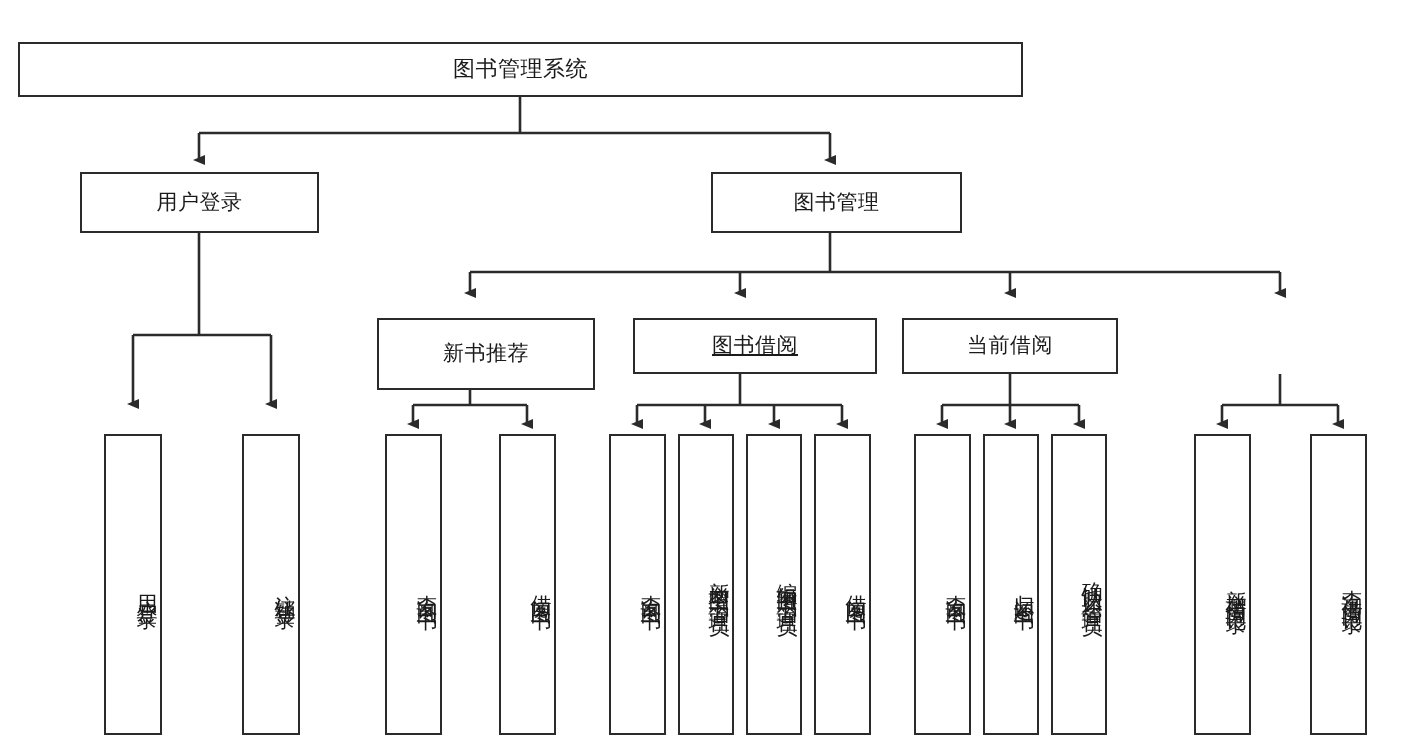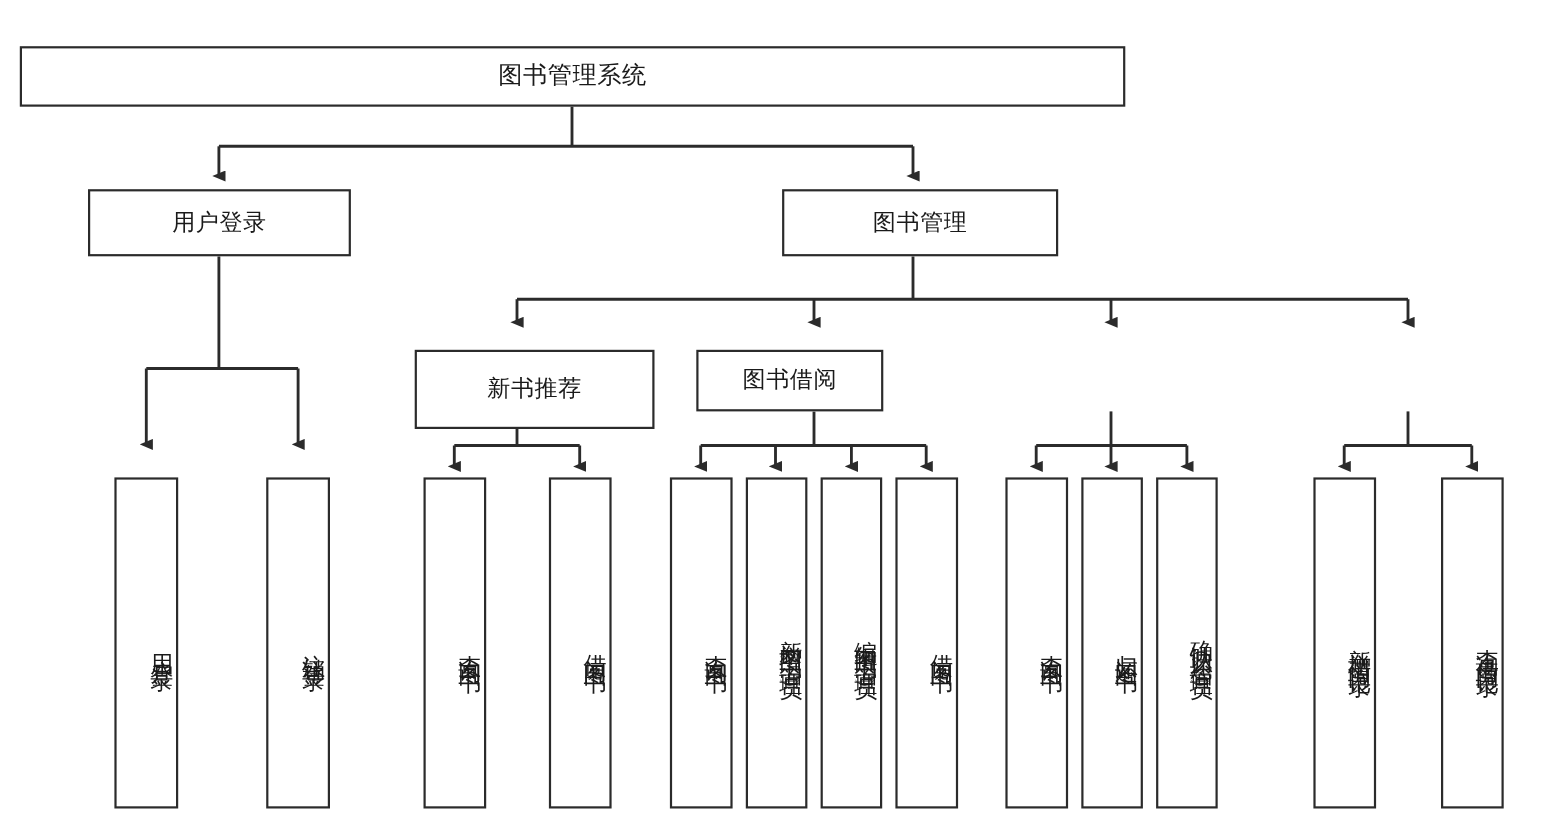--- a/index.html
+++ b/index.html
@@ -129,22 +129,25 @@
   <div class="node node-h" style="left:80px; top:172px; width:239px; height:61px;">
     <span>用户登录</span>
   </div>
   <div class="node node-h" style="left:711px; top:172px; width:251px; height:61px;">
     <span>图书管理</span>
   </div>
 
   <div class="node node-h" style="left:361px; top:318px; width:218px; height:72px;margin-left:16px;">
     <span>新书推荐</span>
   </div>
-  <div class="node node-h" style="left:633px; top:318px; width:170px; height:56px;">
+  <div class="node node-h" style="left:633px; top:318px; width:244px; height:56px;text-decoration:underline;">
     <span>图书借阅</span>
+  </div>
+  <div class="node node-h" style="left:902px; top:318px; width:216px; height:56px;">
+    <span>当前借阅</span>
   </div>
 
   <div class="node node-v" style="left:104px; top:434px; width:58px; height:301px;">
     <span>用户登录</span>
   </div>
   <div class="node node-v" style="left:242px; top:434px; width:58px; height:301px;">
     <span>注销登录</span>
   </div>
 
   <div class="node node-v" style="left:385px; top:434px; width:57px; height:301px;">

